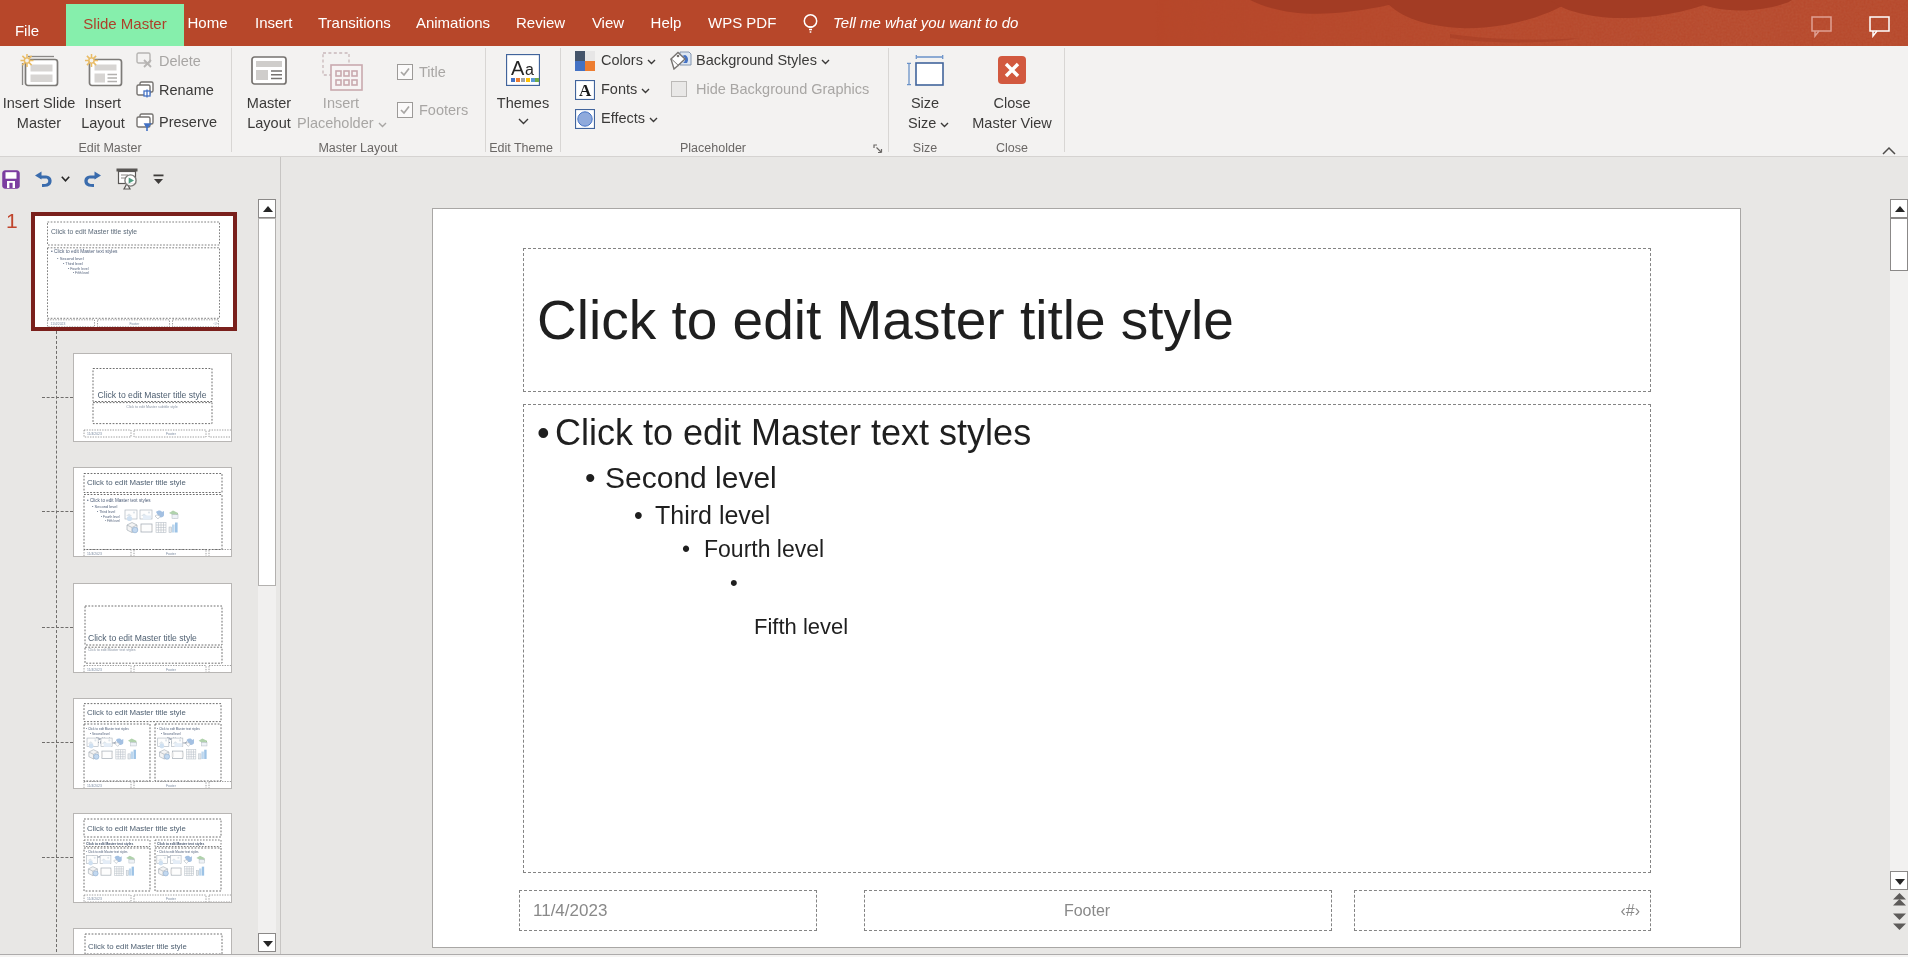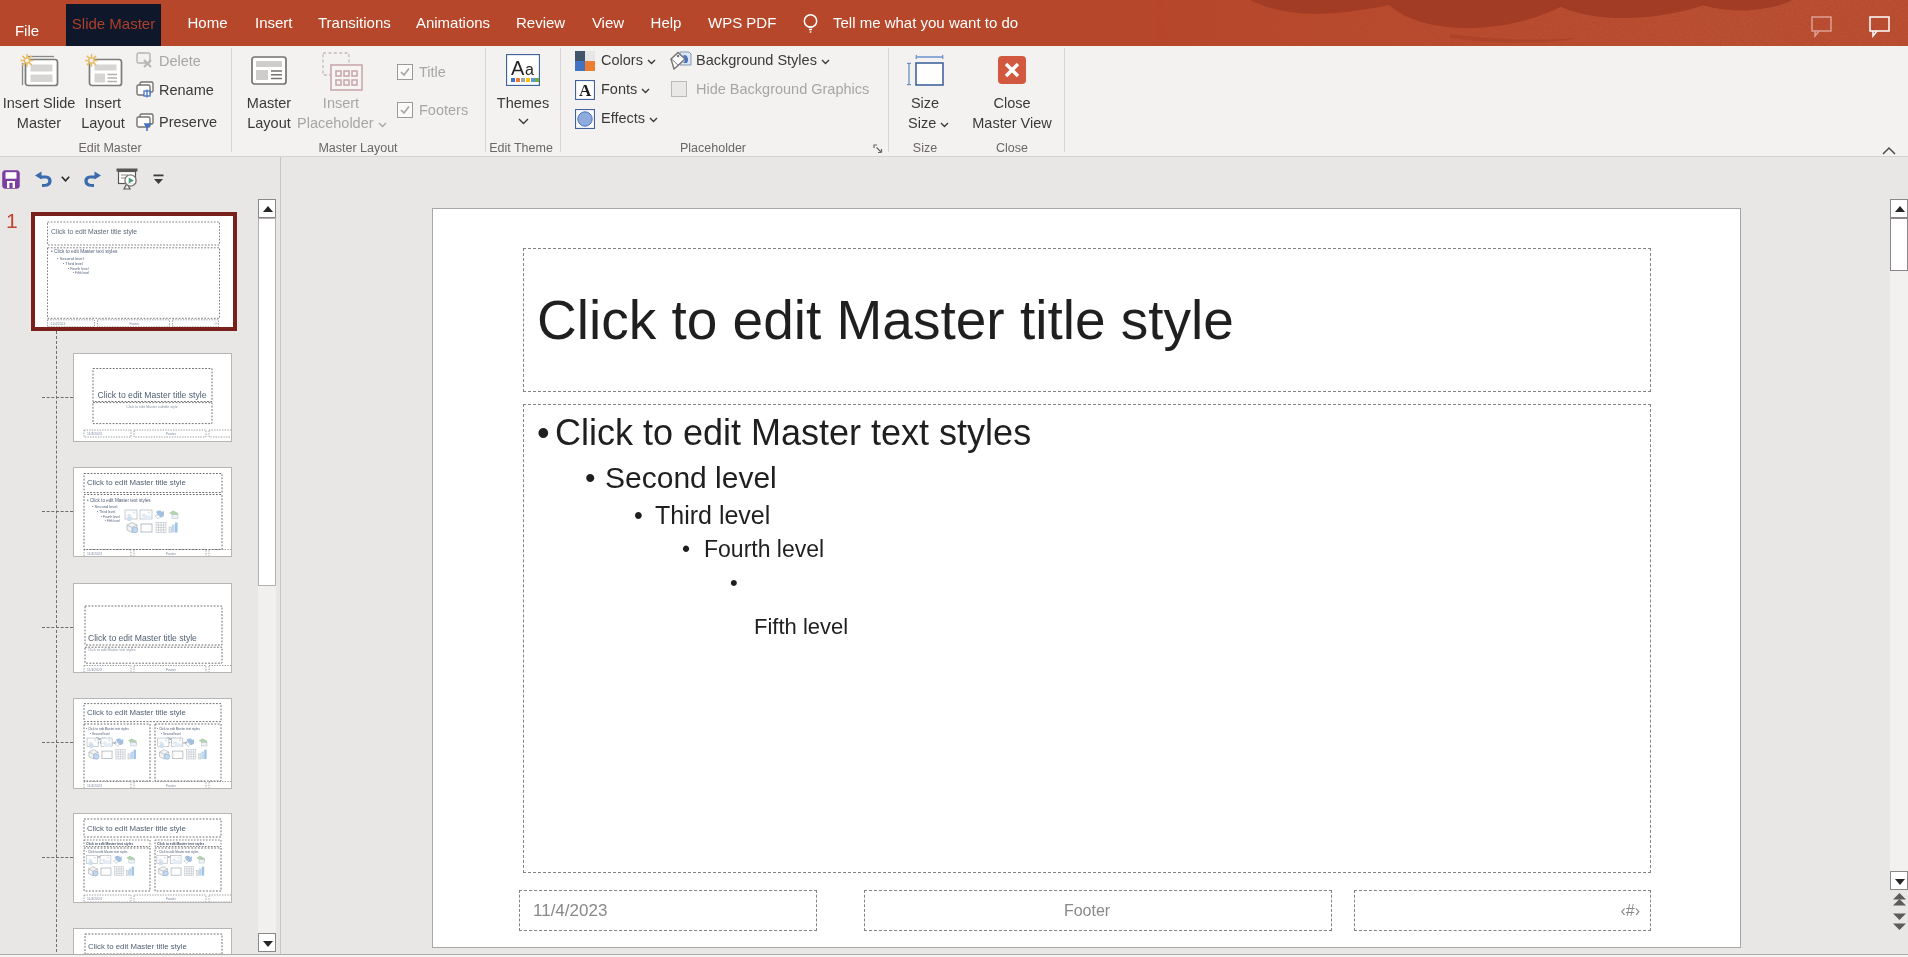--- a/index.html
+++ b/index.html
@@ -2,21 +2,21 @@
 <html><head>
 <meta charset="utf-8">
 <style>
   * { margin:0; padding:0; box-sizing:border-box; }
   html,body { width:1908px; height:957px; overflow:hidden; }
   body { font-family:"Liberation Sans", sans-serif; position:relative; background:#e8e7e5; }
   .abs { position:absolute; }
   
   #titlebar { position:absolute; left:0; top:0; width:1908px; height:46px; background:#b7472a; }
   #titlebar .tab { position:absolute; top:0; height:46px; color:#fff; font-size:15px; line-height:46px; text-align:center; white-space:nowrap; }
-  #activetab { position:absolute; left:66px; top:4px; width:95px; height:42px; background:#0f172a; color:#ad402a; font-size:15px; line-height:40px; text-align:center; }
+  #activetab { position:absolute; left:66px; top:4px; width:118px; height:42px; background:#86efac; color:#ad402a; font-size:15px; line-height:40px; text-align:center; }
   
   #ribbon { position:absolute; left:0; top:46px; width:1908px; height:111px; background:#f3f2f1; border-bottom:1px solid #d5d3d1; }
   .rsep { position:absolute; top:2px; width:1px; height:104px; background:#d8d6d4; }
   .glabel { position:absolute; top:95px; width:200px; text-align:center; font-size:12.5px; color:#6a6765; }
   .rtext { position:absolute; font-size:14.5px; color:#3b3a39; white-space:nowrap; }
   .rtext.dis { color:#a8a6a4; }
   .bigbtn-label { position:absolute; width:120px; text-align:center; font-size:14.5px; color:#3b3a39; line-height:20px; }
   .bigbtn-label.dis { color:#a8a6a4; }
   
   
@@ -75,21 +75,21 @@
   <div class="tab" style="left:516px;width:48px;">Review</div>
   <div class="tab" style="left:591px;width:34px;">View</div>
   <div class="tab" style="left:650px;width:32px;">Help</div>
   <div class="tab" style="left:708px;width:62px;">WPS PDF</div>
   <svg class="abs" style="left:802px;top:13px" width="17" height="21" viewBox="0 0 17 21">
     <g fill="none" stroke="#fff" stroke-width="1.5">
       <circle cx="8.5" cy="8" r="6.2"></circle>
       <path d="M6.5 14 L10.5 14 M7 16.5 L10 16.5 M7.7 19 L9.3 19"></path>
     </g>
   </svg>
-  <div class="tab" style="left:833px;width:190px;text-align:left;">Tell me what you want to do</div>
+  <div class="tab" style="left:833px;width:190px;text-align:left;font-style:italic;">Tell me what you want to do</div>
   <svg class="abs" style="left:1811px;top:16px" width="22" height="22" viewBox="0 0 22 22">
     <g fill="none" stroke="#dfa093" stroke-width="1.5">
       <rect x="1" y="1" width="19" height="14"></rect>
       <path d="M4 15 L4 20 L8 15"></path>
     </g>
   </svg>
   <svg class="abs" style="left:1869px;top:16px" width="22" height="22" viewBox="0 0 22 22">
     <g fill="none" stroke="#ffffff" stroke-width="1.5">
       <rect x="1" y="1" width="19" height="14"></rect>
       <path d="M4 15 L4 20 L8 15"></path>

